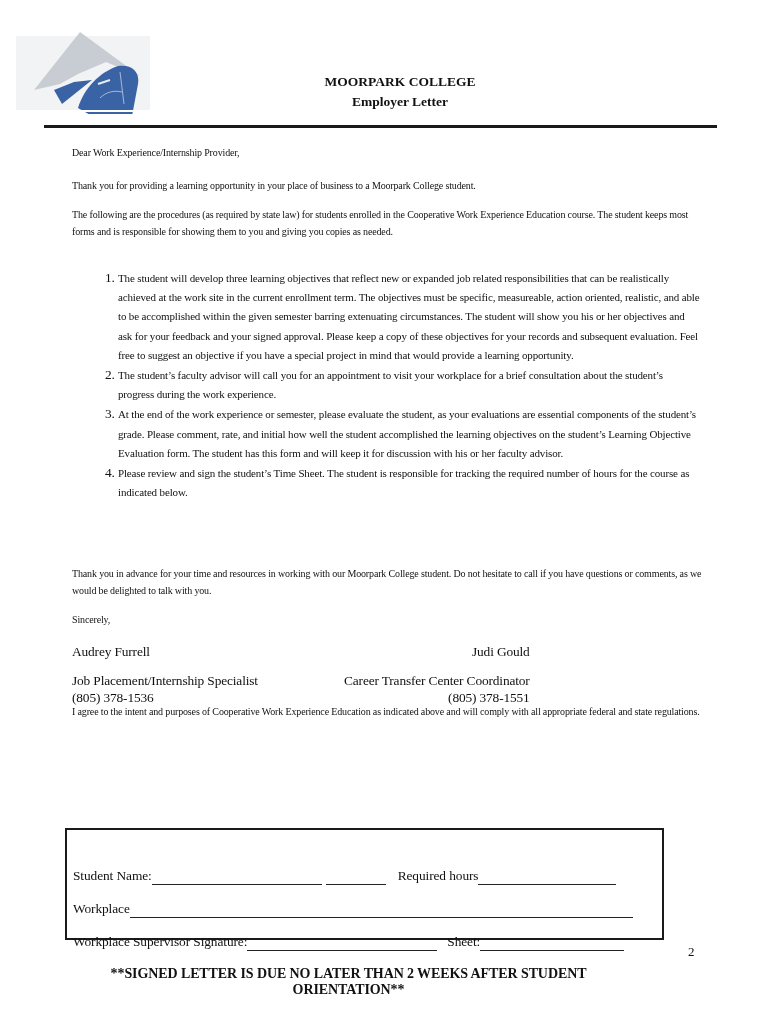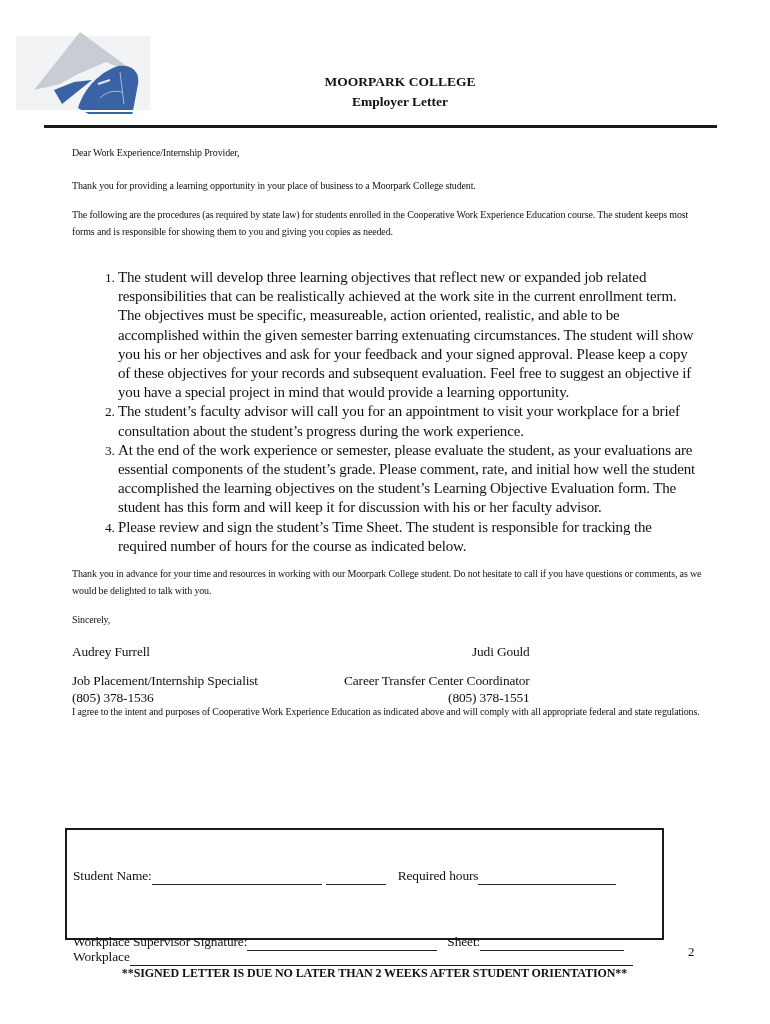--- a/index.html
+++ b/index.html
@@ -41,21 +41,21 @@
       background: #1a1a1a;
     }
     .para { position: absolute; left: 72px; width: 640px; font-size: 10px; line-height: 17px; letter-spacing: -0.15px; }
     ol.procedures {
       position: absolute;
       left: 72px;
       top: 268px;
       width: 628px;
       margin: 0;
       padding: 0 0 0 46px;
-      font-size: 15px;
+      font-size: 11px;
       line-height: 19.2px;
       letter-spacing: -0.15px;
       box-sizing: border-box;
     }
     ol.procedures li {
       padding-left: 0;
       margin: 0;
     }
     ol.procedures li::marker {
       font-size: 13.4px;
@@ -96,25 +96,24 @@
       vertical-align: baseline;
       outline: none;
     }
     .notice {
       position: absolute;
       left: 0;
       width: 100%;
       top: 136px;
       text-align: center;
       font-weight: bold;
-      font-size: 12px;
+      font-size: 14px;
       letter-spacing: -0.1px;
       padding-right: 32px;
       box-sizing: border-box;
-      margin-left: 26px;
     }
     .page-number {
       position: absolute;
       left: 688px;
       top: 944px;
       font-size: 13px;
     }
   </style>
 </head>
 <body>
@@ -165,21 +164,21 @@
   <div>Career Transfer Center Coordinator</div>
   <div>(805) 378-1551</div>
 </div>
 
 <div class="para" style="top:702px; line-height:19px; width:636px;">I agree to the intent and purposes of Cooperative Work Experience Education as indicated above and will comply with all appropriate federal and state regulations.</div>
 
 <div class="form-box">
   <div class="form-row" style="top:37px;">
     <span>Student Name:</span><input class="blank-input" style="width: 170px;" value=""><span style="display:inline-block;width:4px;"></span><input class="blank-input" style="width: 60px;" value=""><span style="display:inline-block;width:12px;"></span><span>Required hours</span><input class="blank-input" style="width: 138px;" value="">
   </div>
-  <div class="form-row" style="top:70px;margin-top:48px;">
+  <div class="form-row" style="top:70px;">
     <span>Workplace</span><input class="blank-input" style="width: 503px;" value="">
   </div>
   <div class="form-row" style="top:103px;">
     <span>Workplace Supervisor Signature:</span><input class="blank-input" style="width: 190px;" value=""><span style="display:inline-block;width:10px;"></span><span>Sheet:</span><input class="blank-input" style="width: 144px;" value="">
   </div>
   <div class="notice">**SIGNED LETTER IS DUE NO LATER THAN 2 WEEKS AFTER STUDENT ORIENTATION**</div>
 </div>
 
 <div class="page-number">2</div>
 

